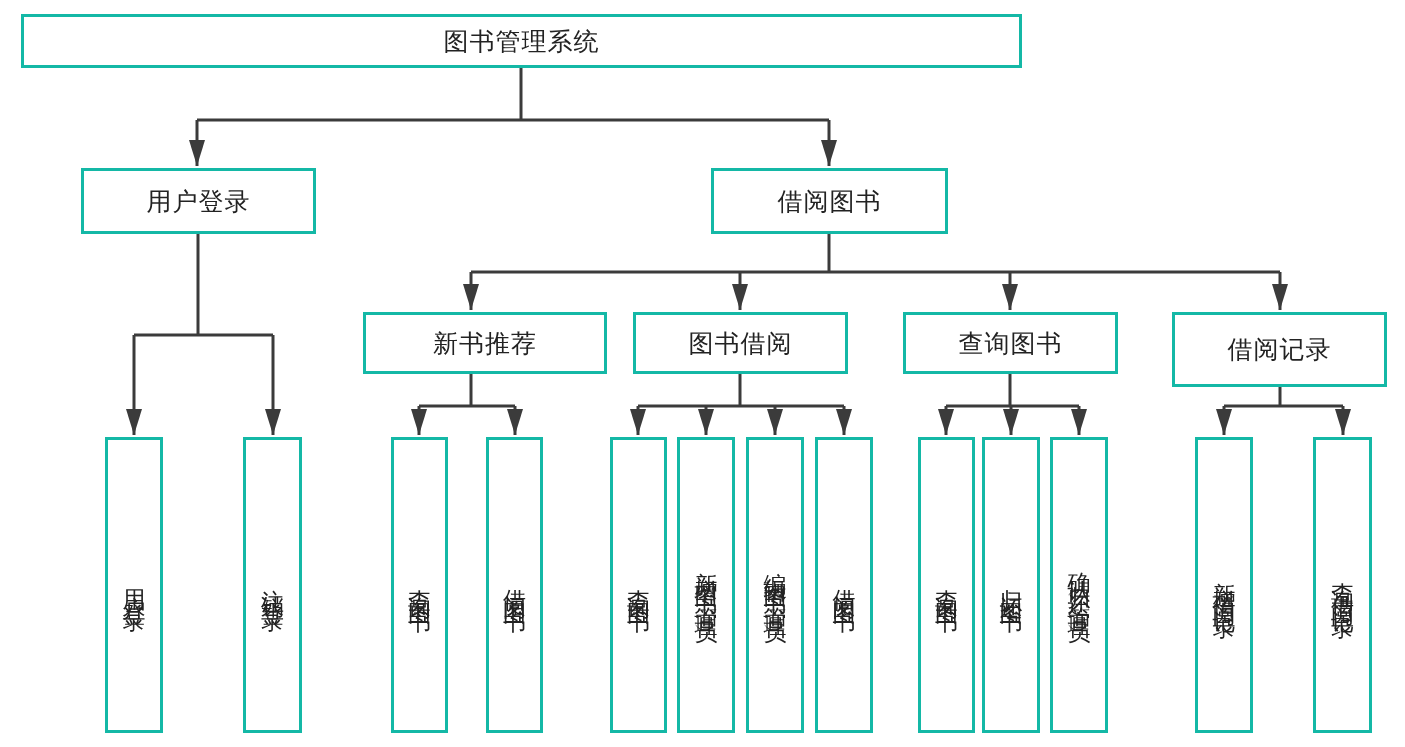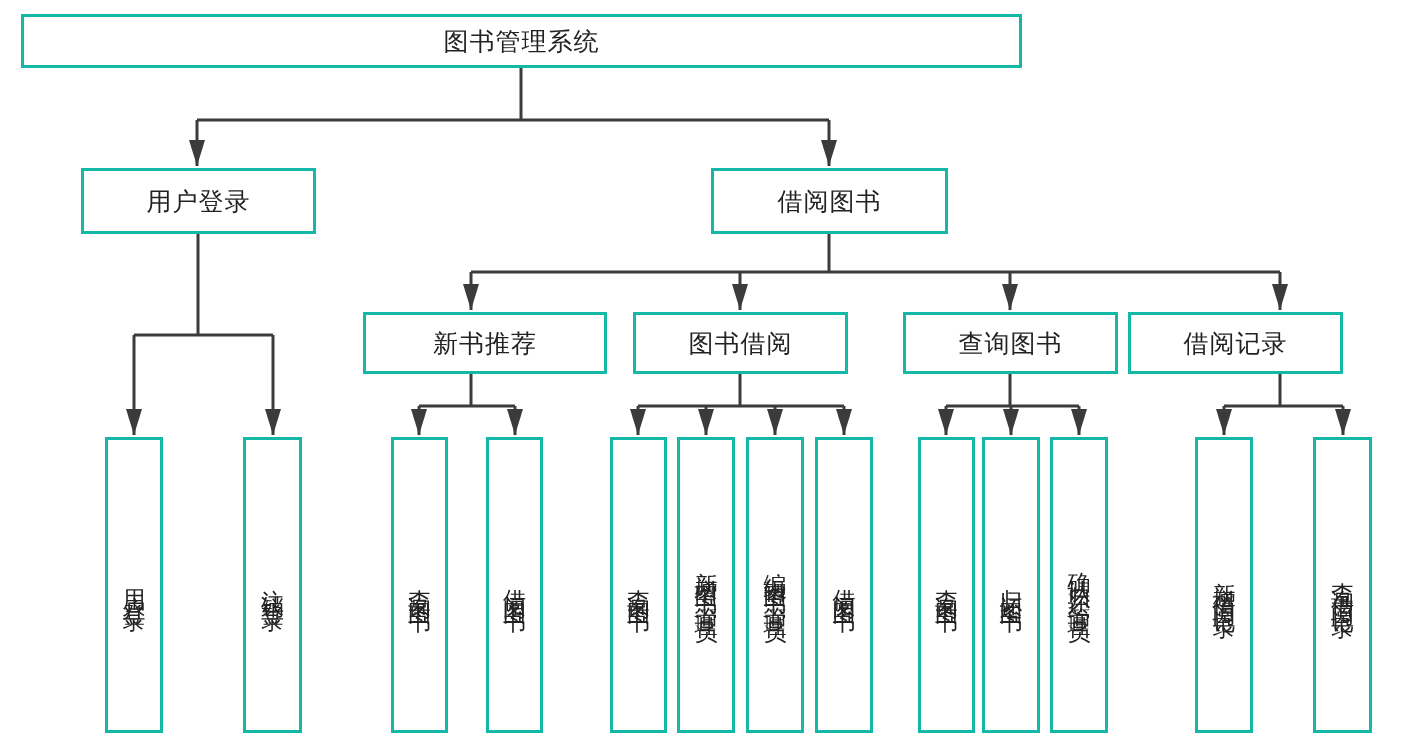--- a/index.html
+++ b/index.html
@@ -114,21 +114,21 @@
   </svg>
 
   <div class="node" style="left:21px; top:14px; width:1001px; height:54px;">图书管理系统</div>
 
   <div class="node" style="left:81px; top:168px; width:235px; height:66px;">用户登录</div>
   <div class="node" style="left:711px; top:168px; width:237px; height:66px;">借阅图书</div>
 
   <div class="node" style="left:363px; top:312px; width:244px; height:62px;">新书推荐</div>
   <div class="node" style="left:633px; top:312px; width:215px; height:62px;">图书借阅</div>
   <div class="node" style="left:903px; top:312px; width:215px; height:62px;">查询图书</div>
-  <div class="node" style="left:1128px; top:312px; width:215px; height:62px;">借阅记录</div>
+  <div class="node" style="left:1172px; top:312px; width:215px; height:75px;">借阅记录</div>
 
   <div class="leaf" style="left:105px; top:437px; width:58px; height:296px;">
     <span>用户登录</span>
   </div>
   <div class="leaf" style="left:243px; top:437px; width:59px; height:296px;">
     <span>注销登录</span>
   </div>
 
   <div class="leaf" style="left:391px; top:437px; width:57px; height:296px;">
     <span>查询图书</span>

